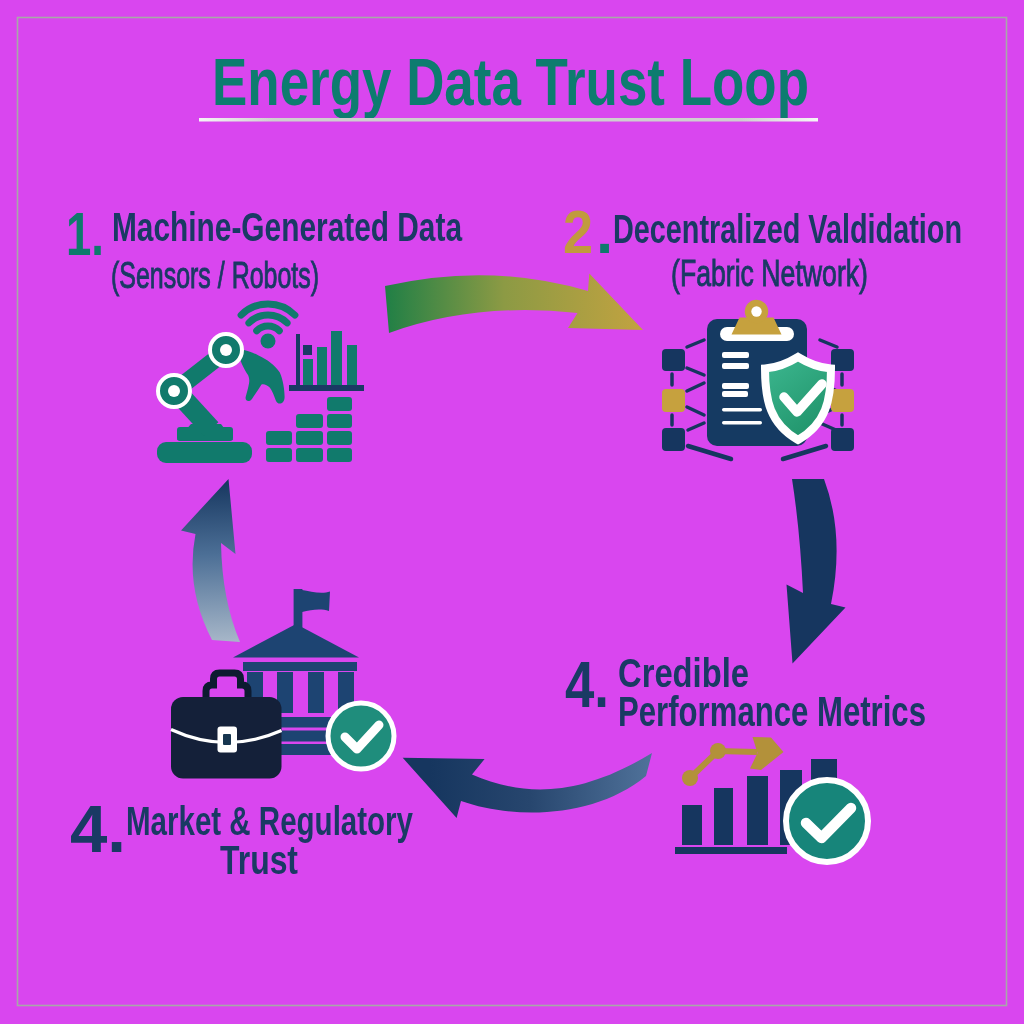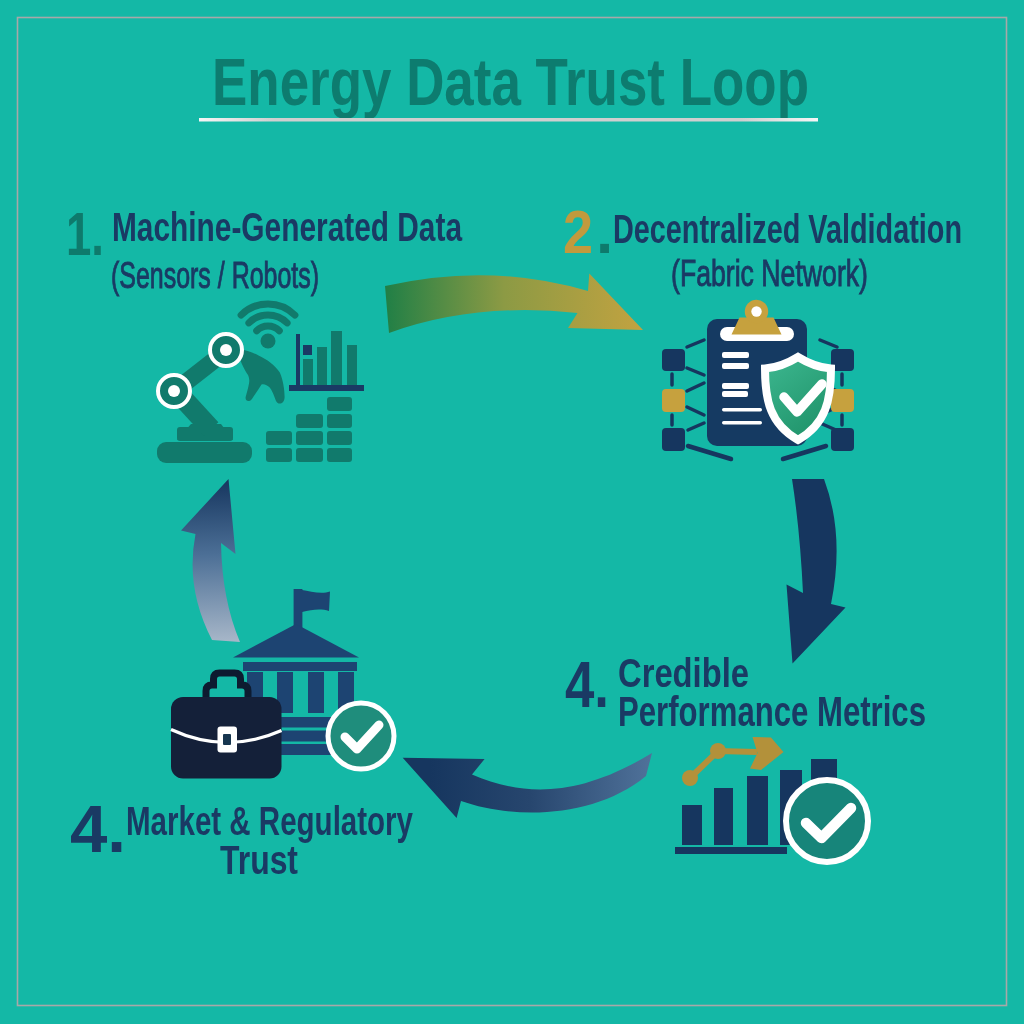--- a/index.html
+++ b/index.html
@@ -1,16 +1,16 @@
 <!DOCTYPE html>
 <html><head>
 <meta charset="utf-8">
 <style>
   html,body{margin:0;padding:0;background:#ffffff;}
-  #page{position:relative;width:1024px;height:1024px;background:#14b8a6;overflow:hidden;}
+  #page{position:relative;width:1024px;height:1024px;background:#d946ef;overflow:hidden;}
   svg text{font-family:"Liberation Sans",sans-serif;}
 </style>
 </head>
 <body>
 <div id="page">
 <svg width="1024" height="1024" viewBox="0 0 1024 1024">
   <defs>
     <linearGradient id="gTop" x1="384" y1="300" x2="650" y2="300" gradientUnits="userSpaceOnUse">
       <stop offset="0" stop-color="#1f7f46"></stop>
       <stop offset="0.45" stop-color="#8c9a44"></stop>

